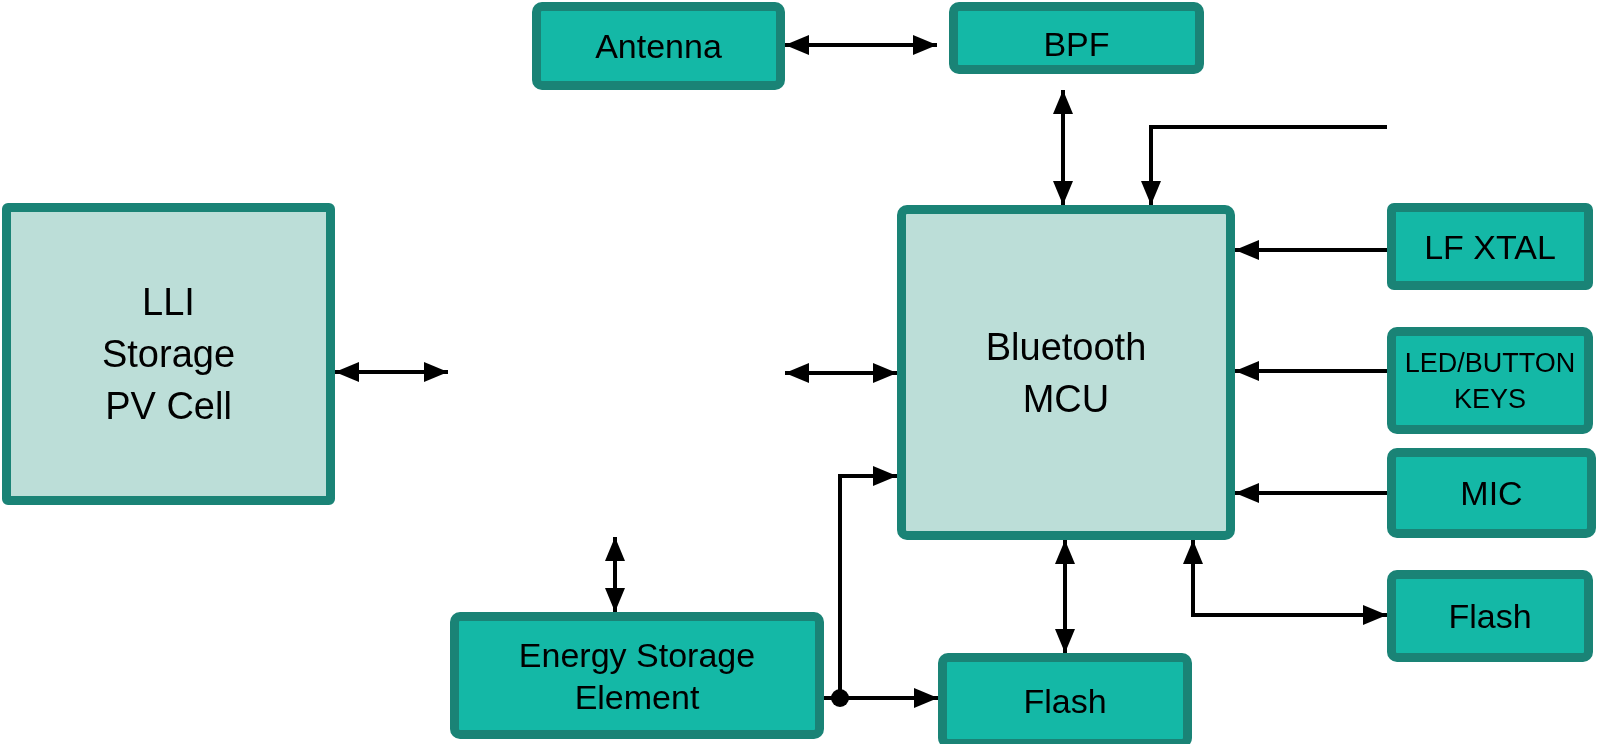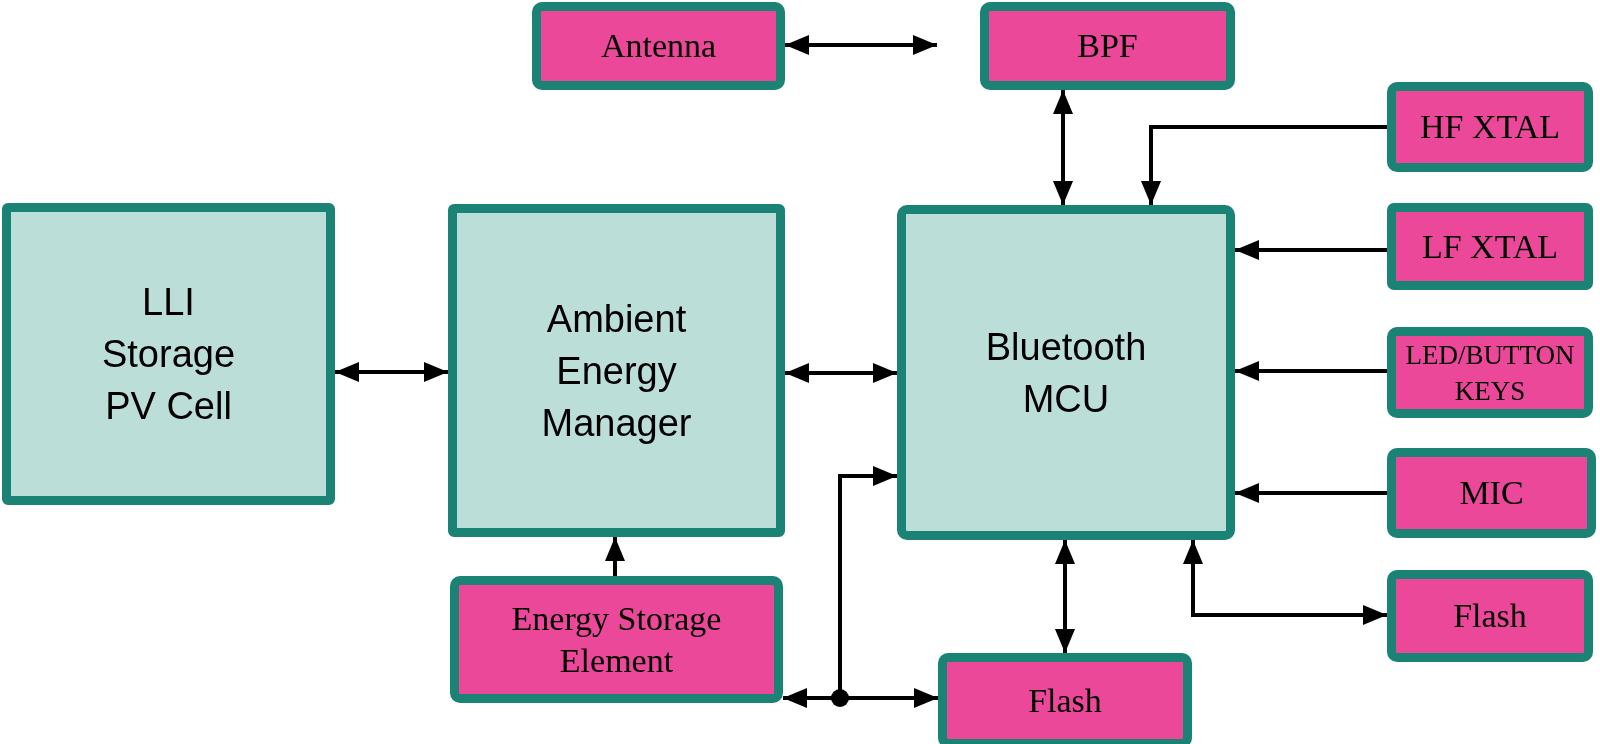--- a/index.html
+++ b/index.html
@@ -22,40 +22,39 @@
     text-align:center;
     color:#000000;
   }
   .node.module{
     background:#BCDED8;
     border-radius:6px;
     font-size:38px;
     line-height:52px;
   }
   .node.peripheral{
-    background:#ec4899;
+    background:#14b8a6;
     border-radius:10px;
     font-size:34px;
     line-height:42px;
-    font-family:Liberation Serif, serif;
   }
   .node.small-text{font-size:27px;line-height:36px;}
   .node span{display:block;white-space:nowrap;}
 
   
   #node-pv-cell        {left:2px;   top:203px; width:333px; height:302px;}
   #node-energy-manager {left:448px; top:204px; width:337px; height:333px;}
   #node-bluetooth-mcu  {left:897px; top:205px; width:338px; height:335px;border-radius:10px;}
   #node-antenna        {left:532px; top:2px;   width:253px; height:88px;}
-  #node-bpf            {left:980px; top:2px;   width:255px; height:88px;}
-  #node-energy-storage {left:450px; top:576px; width:333px; height:127px;}
+  #node-bpf            {left:949px; top:2px;   width:255px; height:72px;justify-content:flex-end;}
+  #node-energy-storage {left:450px; top:612px; width:374px; height:127px;}
   #node-flash          {left:938px; top:653px; width:254px; height:95px;}
   #node-hf-xtal        {left:1387px;top:82px;  width:206px; height:90px;}
   #node-lf-xtal        {left:1387px;top:203px; width:206px; height:87px;border-radius:7px;}
-  #node-led-button     {left:1387px;top:327px; width:206px; height:91px;}
+  #node-led-button     {left:1387px;top:327px; width:206px; height:107px;}
   #node-mic            {left:1387px;top:448px; width:209px; height:90px;}
   #node-debug          {left:1387px;top:570px; width:206px; height:92px;}
 
   .wire{stroke:#000000;stroke-width:4;fill:none;}
   .dot{fill:#000000;stroke:none;}
 </style>
 </head>
 <body>
 
 <div id="stage">
@@ -82,25 +81,20 @@
     <line class="wire" x1="1387" y1="493" x2="1235" y2="493" marker-end="url(#ah)"></line>
     <path class="wire" d="M1193,540 L1193,615 L1387,615" marker-start="url(#ah)" marker-end="url(#ah)"></path>
   </svg>
 
   <div class="node module" id="node-pv-cell">
     <span>LLI</span>
     <span>Storage</span>
     <span>PV Cell</span>
   </div>
 
-  <div class="node module" id="node-energy-manager">
-    <span>Ambient</span>
-    <span>Energy</span>
-    <span>Manager</span>
-  </div>
 
   <div class="node module" id="node-bluetooth-mcu">
     <span>Bluetooth</span>
     <span>MCU</span>
   </div>
 
   <div class="node peripheral" id="node-antenna">
     <span>Antenna</span>
   </div>
 
@@ -110,23 +104,20 @@
 
   <div class="node peripheral" id="node-energy-storage">
     <span>Energy Storage</span>
     <span>Element</span>
   </div>
 
   <div class="node peripheral" id="node-flash">
     <span>Flash</span>
   </div>
 
-  <div class="node peripheral" id="node-hf-xtal">
-    <span>HF XTAL</span>
-  </div>
 
   <div class="node peripheral" id="node-lf-xtal">
     <span>LF XTAL</span>
   </div>
 
   <div class="node peripheral small-text" id="node-led-button">
     <span>LED/BUTTON</span>
     <span>KEYS</span>
   </div>
 

